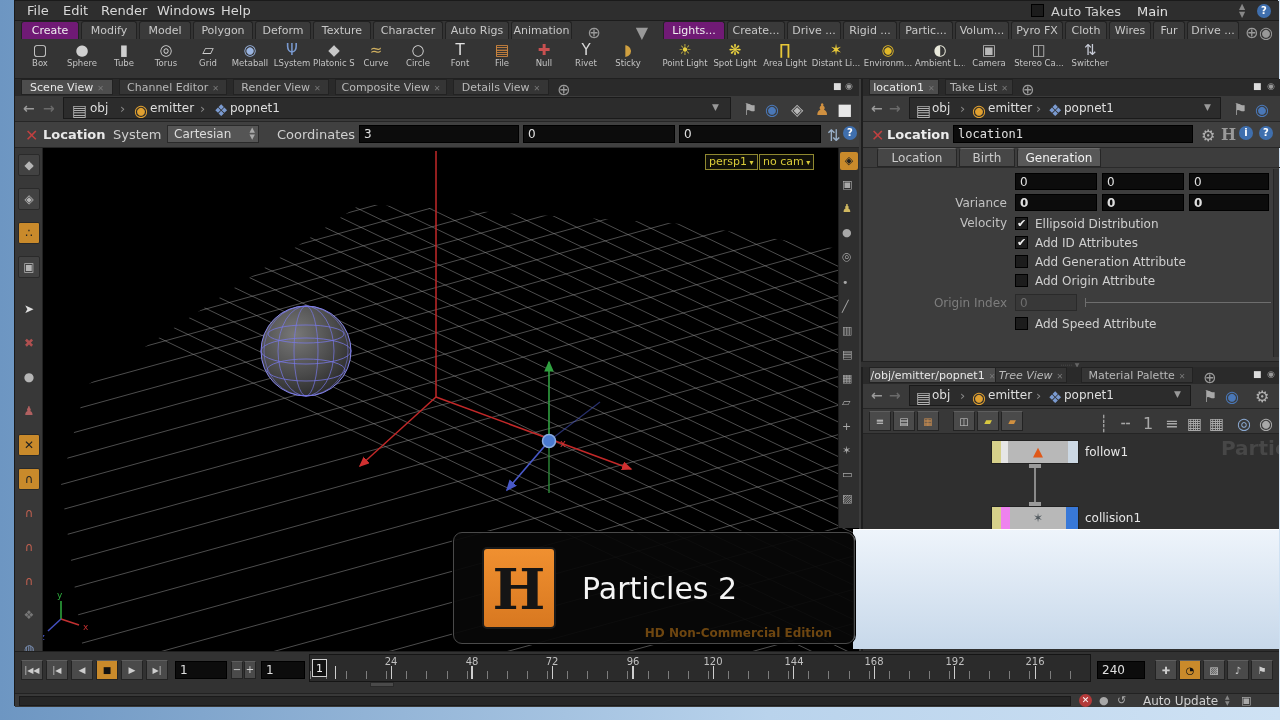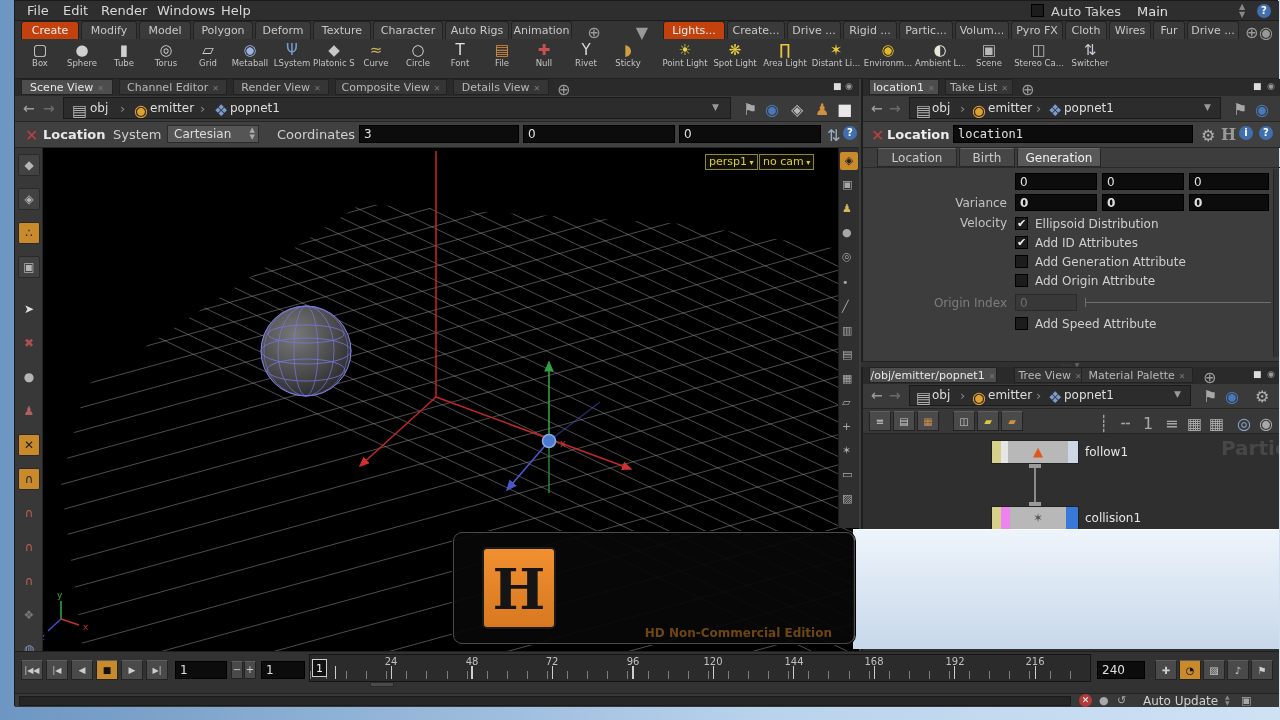--- a/index.html
+++ b/index.html
@@ -5,21 +5,21 @@
   html,body{margin:0;padding:0;background:#9fbedd;}
   *{box-sizing:border-box;font-family:"DejaVu Sans","Liberation Sans",sans-serif;}
   #stage{position:relative;width:1280px;height:720px;overflow:hidden;
          background:linear-gradient(90deg,#6d96c2,#b9d3ec 60%,#cfe2f4);}
   .abs{position:absolute;}
   #win{position:absolute;left:14px;top:0;width:1264px;height:706px;background:#3c3c3c;border:1px solid #1a1a1a;}
   .txt{color:#cfcfcf;font-size:12px;white-space:nowrap;}
   .menu-item{color:#d8d8d8;font-size:13px;padding:2px 6px;cursor:default;}
   .stab{position:absolute;top:0;height:18px;line-height:18px;text-align:center;font-size:11px;color:#c8c8c8;
         background:#3a3a3a;border:1px solid #222;border-bottom:none;border-radius:3px 3px 0 0;}
-  .stab.on{background:#c2410c;color:#f0f0f0;}
+  .stab.on{background:#701a75;color:#f0f0f0;}
   .ptab{position:absolute;height:16px;line-height:16px;font-size:11px;color:#b8b8b8;background:#353535;
         border:1px solid #222;text-align:center;}
   .ptab.on{background:#4d4d4d;color:#e8e8e8;}
   .ptab.it{}
   .fld{position:absolute;background:#0c0c0c;border:1px solid #000;color:#e0e0e0;font-size:12px;
        line-height:16px;padding:0 4px;overflow:hidden;}
   .tool{position:absolute;top:0;width:42px;height:36px;text-align:center;cursor:default;}
   .tool .tg{display:block;font-size:15px;line-height:18px;}
   .tool .tl{display:block;font-size:8.5px;color:#c4c4c4;line-height:9px;overflow:hidden;white-space:nowrap;}
   .ic{display:inline-block;text-align:center;color:#a8a8a8;}
@@ -181,21 +181,21 @@
       <div class="tool" style="left:202px;width:50px;">
             <span class="tg" style="color:#e0b828;">◉</span>
             <span class="tl">Environm...</span>
           </div>
       <div class="tool" style="left:254px;width:50px;">
             <span class="tg" style="color:#e8e8da;">◐</span>
             <span class="tl">Ambient L...</span>
           </div>
       <div class="tool" style="left:306px;width:44px;">
             <span class="tg" style="color:#b8b8b8;">▣</span>
-            <span class="tl">Scene</span>
+            <span class="tl">Camera</span>
           </div>
       <div class="tool" style="left:352px;width:52px;">
             <span class="tg" style="color:#b8b8b8;">◫</span>
             <span class="tl">Stereo Ca...</span>
           </div>
       <div class="tool" style="left:406px;width:46px;">
             <span class="tg" style="color:#c8ccd8;">⇅</span>
             <span class="tl">Switcher</span>
           </div>
     </div>
@@ -486,21 +486,21 @@
     <span class="cb" style="left:152px;top:238px;"></span>
     <span class="txt abs" style="left:172px;top:238px;">Add Speed Attribute</span>
     <div class="abs" style="left:410px;top:90px;width:6px;height:188px;background:#333;border-left:1px solid #262626;"></div>
   </div>
 
   <div class="abs" style="left:846px;top:360px;width:418px;height:6px;background:#303030;border-top:1px solid #222;text-align:center;color:#666;font-size:6px;line-height:5px;">⋯⋯ ▼</div>
 
   <div class="abs" style="left:846px;top:366px;width:418px;height:284px;background:#353535;border-left:2px solid #1e1e1e;overflow:hidden;">
     <div class="abs" style="left:0;top:0;width:418px;height:23px;background:#2a2a2a;">
       <div class="ptab on it" style="left:6px;width:128px;"><span>/obj/emitter/popnet1</span><span class="closeic">✕</span></div>
-      <div class="ptab" style="left:151px;width:72px;"><span>Tree View</span><span class="closeic">✕</span></div>
+      <div class="ptab" style="left:132px;width:72px;font-style:italic;"><span>Tree View</span><span class="closeic">✕</span></div>
       <div class="ptab" style="left:218px;width:112px;"><span>Material Palette</span><span class="closeic">✕</span></div>
       <span class="ic abs" style="left:340px;top:1px;color:#999;">⊕</span>
       <span class="ic abs" style="left:390px;top:2px;color:#ddd;font-size:9px;">■</span>
       <span class="ic abs" style="left:404px;top:2px;color:#999;font-size:9px;">◉</span>
     </div>
     <div class="abs" style="left:0;top:17px;width:418px;height:25px;background:#3a3a3a;border-bottom:1px solid #262626;">
       <span class="navarrow abs" style="left:8px;top:3px;">←</span>
       <span class="navarrow abs" style="left:26px;top:3px;color:#6a6a6a;">→</span>
       <div class="pathbox" style="left:46px;top:1px;width:282px;height:21px;">
         <span class="ic abs" style="left:6px;top:2px;color:#b0b0b0;">▤</span>
@@ -556,20 +556,21 @@
       </div>
       <span class="nlabel" style="left:222px;top:77px;">collision1</span>
     </div>
   </div>
 
   <div class="abs" style="left:838px;top:528px;width:426px;height:120px;background:linear-gradient(180deg,#eef4fb,#c7d8ea);border-top:1px solid #fff;"></div>
   <div class="abs" style="left:438px;top:531px;width:402px;height:112px;background:rgba(8,8,8,0.93);border:1px solid #4a4a4a;border-radius:9px;box-shadow:0 0 0 1px #000;">
     <div class="abs" style="left:28px;top:14px;width:74px;height:82px;background:linear-gradient(180deg,#f09030,#d87820);border:2px solid #1a1a1a;border-radius:5px;text-align:center;">
       <span style="font-family:'DejaVu Serif','Liberation Serif',serif;font-weight:bold;font-size:56px;line-height:80px;color:#151515;">H</span>
     </div>
+    <span class="abs" style="left:128px;top:38px;font-size:30px;color:#f5f5f5;">Particles 2</span>
     <span class="abs" style="right:22px;bottom:3px;font-size:12px;font-weight:bold;color:#6e4610;">HD Non-Commercial Edition</span>
   </div>
 
   <div class="abs" style="left:0;top:650px;width:1264px;height:42px;background:#323232;border-top:1px solid #1f1f1f;">
     <span class="sqbtn" style="left:6px;top:8px;font-size:8px;">|◀◀</span>
     <span class="sqbtn" style="left:31px;top:8px;font-size:8px;">|◀</span>
     <span class="sqbtn" style="left:56px;top:8px;font-size:9px;">◀</span>
     <span class="sqbtn hl" style="left:81px;top:8px;font-size:9px;">■</span>
     <span class="sqbtn" style="left:106px;top:8px;font-size:9px;">▶</span>
     <span class="sqbtn" style="left:131px;top:8px;font-size:8px;">▶|</span>

